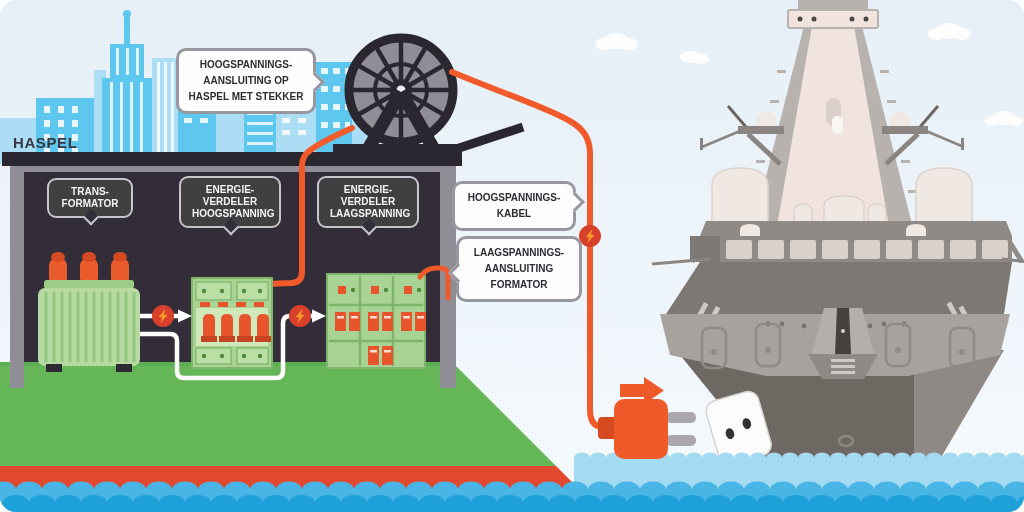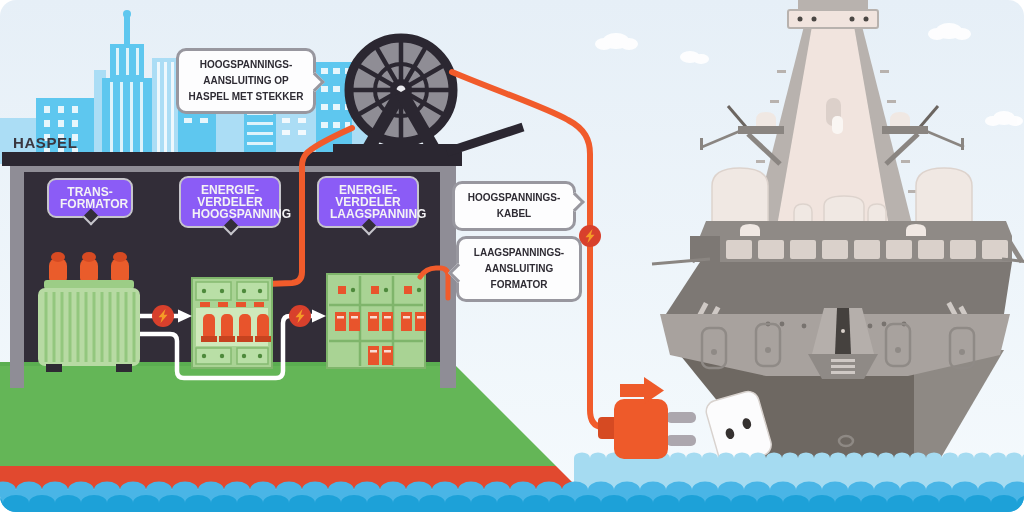--- a/index.html
+++ b/index.html
@@ -5,22 +5,22 @@
   html,body{margin:0;padding:0;background:#fff;}
   .canvas{position:relative;width:1024px;height:512px;background:#fff;border-radius:16px;
           overflow:hidden;font-family:"Liberation Sans",sans-serif;}
   svg.art{position:absolute;left:0;top:0;}
   .label-station{position:absolute;left:13px;top:134px;font-weight:bold;font-size:15px;
           color:#3A3740;letter-spacing:.6px;}
   .bubble{position:absolute;box-sizing:border-box;text-align:center;font-weight:bold;
           white-space:pre-line;z-index:5;}
   .bubble.light{background:#FDFDFE;border:3px solid #98979F;border-radius:10px;color:#2E2B33;
           font-size:10px;line-height:16px;padding:6px 4px;}
-  .bubble.dark{background:#8b5cf6;border:2.5px solid #C6C5CB;border-radius:9px;color:#F4F3F5;
-          font-size:12px;line-height:12px;padding:6px 11px;}
+  .bubble.dark{background:#404040;border:2.5px solid #C6C5CB;border-radius:9px;color:#F4F3F5;
+          font-size:10px;line-height:12px;padding:6px 11px;}
   .pt-down::after{content:"";position:absolute;left:50%;bottom:-7px;width:10px;height:10px;
           margin-left:-5px;background:#332E39;border-right:2.5px solid #C6C5CB;
           border-bottom:2.5px solid #C6C5CB;transform:rotate(45deg);}
   .pt-right::after{content:"";position:absolute;top:var(--pt,24px);right:-8.5px;width:11px;height:11px;
           background:#FDFDFE;border-right:3px solid #98979F;border-top:3px solid #98979F;
           transform:rotate(45deg);}
   .pt-left::after{content:"";position:absolute;top:var(--pt,24px);left:-8.5px;width:11px;height:11px;
           background:#FDFDFE;border-left:3px solid #98979F;border-bottom:3px solid #98979F;
           transform:rotate(45deg);}
 </style>

